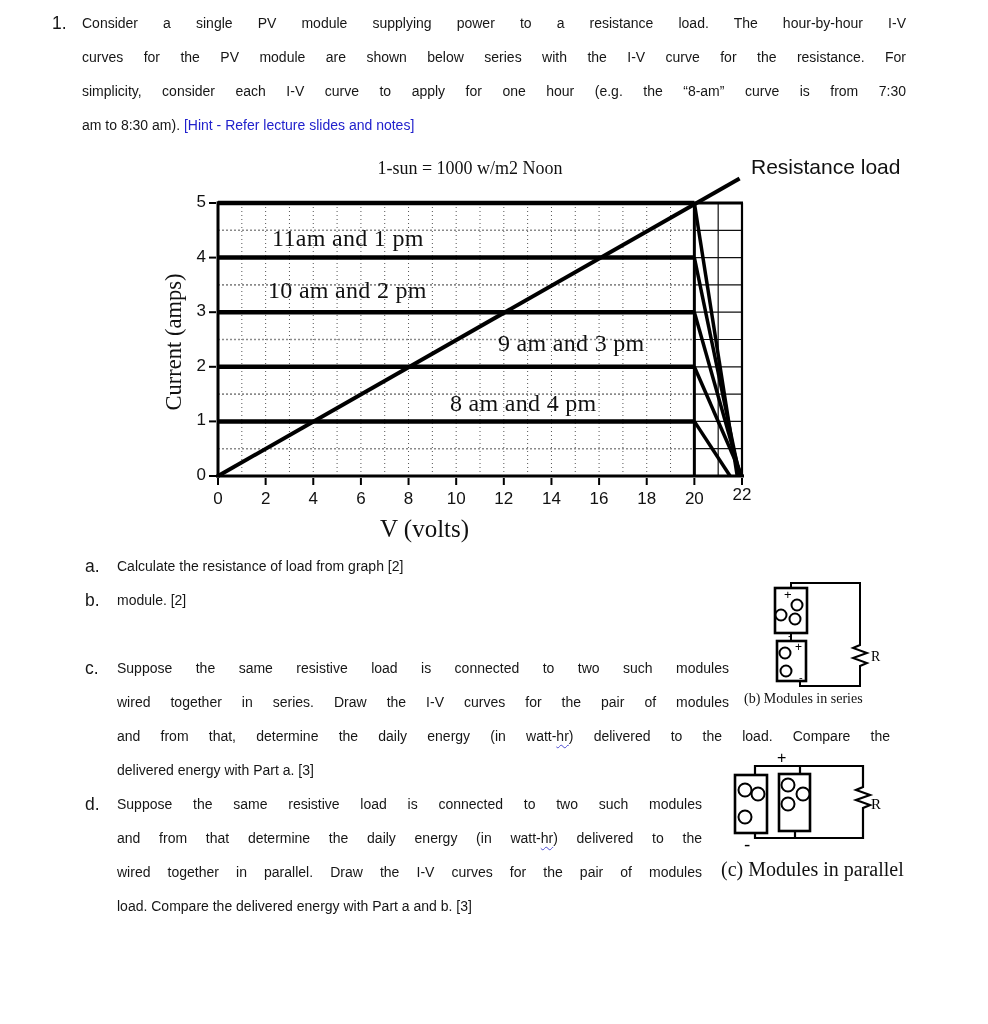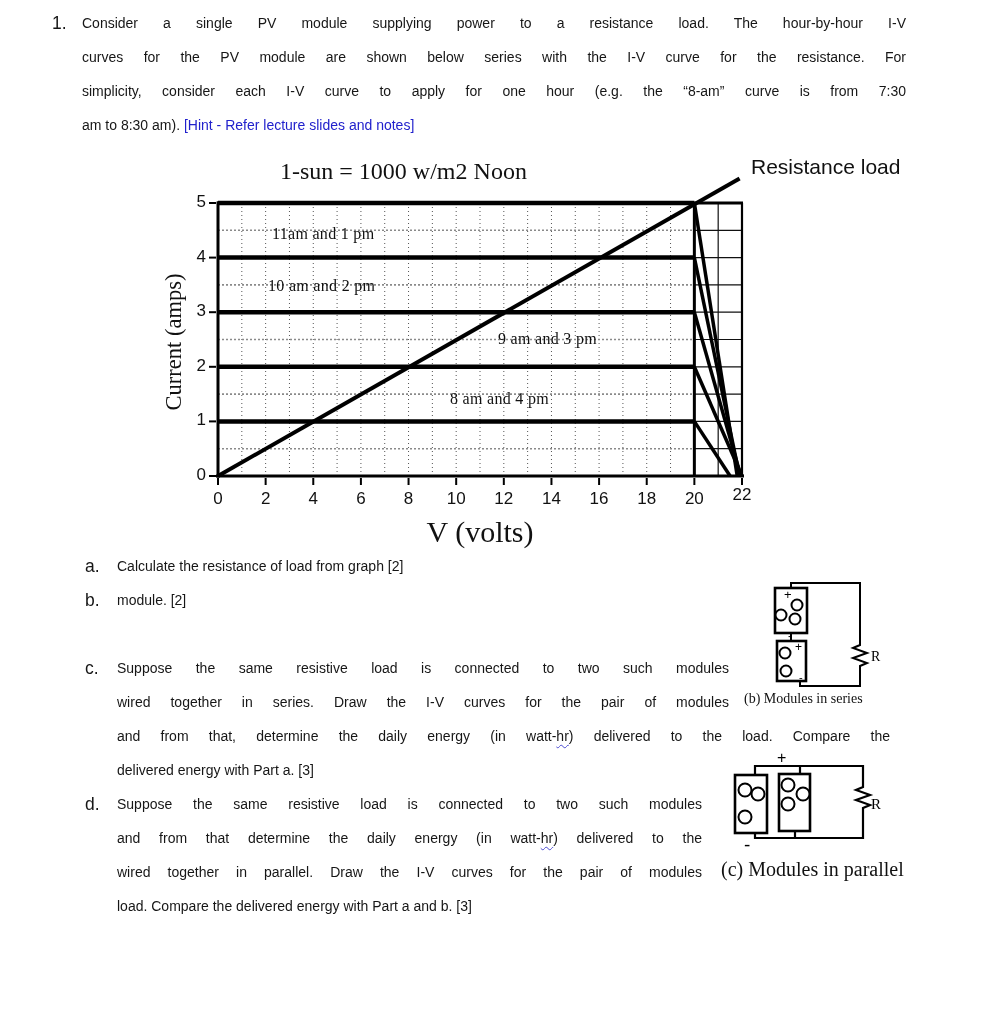--- a/index.html
+++ b/index.html
@@ -15,28 +15,28 @@
     text-decoration-line:underline;text-decoration-style:wavy;
     text-decoration-color:#4b4bd2;text-decoration-thickness:1px;
     text-underline-offset:3px;
   }
   .hint{color:#2121cc;}
   .ilabel{position:absolute;left:0;top:0;font-size:17.5px;line-height:34px;}
   .itext{margin-left:32px;}
   .serif{font-family:"Liberation Serif",serif;}
   #chart{left:150px;top:155px;width:812px;height:402px;}
   #iv-svg{position:absolute;left:0;top:0;}
-  .ct{left:130px;top:3px;width:380px;text-align:left;font-size:24px;color:#111;white-space:nowrap;}
+  .ct{left:130px;top:3px;width:380px;text-align:center;font-size:18px;color:#111;white-space:nowrap;}
   .rlabel{left:601px;top:0px;font-size:21px;color:#111;white-space:nowrap;}
-  .xaxis-label{left:230px;top:360px;width:200px;text-align:center;font-size:30px;color:#111;}
+  .xaxis-label{left:230px;top:360px;width:200px;font-size:25px;color:#111;}
   .yaxis-label{left:-72px;top:175px;width:190px;height:24px;text-align:center;font-size:22.5px;color:#111;
     transform:rotate(-90deg);}
   .tickx{position:absolute;width:32px;text-align:center;font-size:17px;color:#111;}
   .ticky{position:absolute;width:28px;text-align:right;font-size:17px;color:#111;}
-  .clabel{position:absolute;font-size:16px;color:#111;white-space:nowrap;letter-spacing:0.3px;}
+  .clabel{position:absolute;font-size:24px;color:#111;white-space:nowrap;letter-spacing:0.3px;}
   .fig{position:absolute;}
   .figcap{position:absolute;color:#111;white-space:nowrap;}
   svg{display:block;}
 </style>
 </head>
 <body>
 
 <div class="abs" style="left:82px;top:6px;width:824px;">
   <span class="ilabel" style="left:-30px;">1.</span>
   <div class="line j" style="width:824px;">Consider a single PV module supplying power to a resistance load. The hour-by-hour I-V</div>

